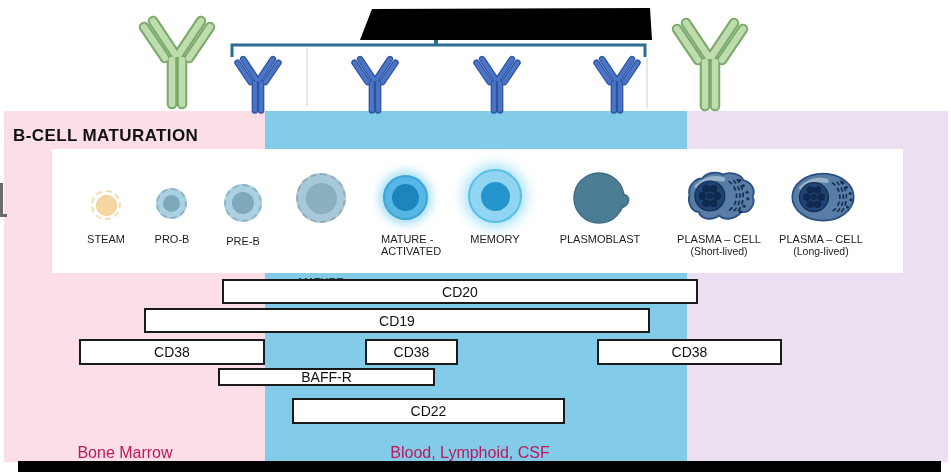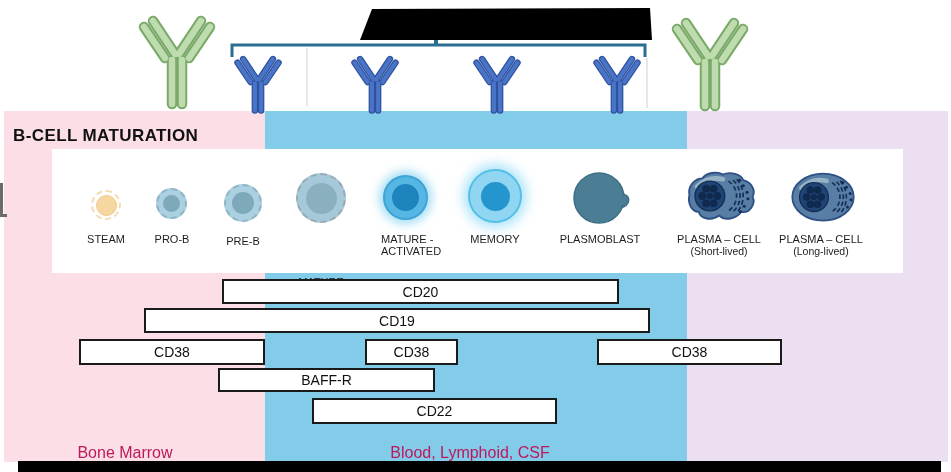--- a/index.html
+++ b/index.html
@@ -180,24 +180,24 @@
   <div class="cell-label" style="left:600px;top:233px;">PLASMOBLAST</div>
   <div class="cell-label" style="left:719px;top:233px;">
     <div>PLASMA – CELL</div>
     <div class="sub">(Short-lived)</div>
   </div>
   <div class="cell-label" style="left:821px;top:233px;">
     <div>PLASMA – CELL</div>
     <div class="sub">(Long-lived)</div>
   </div>
 
-  <div class="marker-bar" style="left:222px;top:279px;width:397px;height:25px;">CD20</div>
+  <div class="marker-bar" style="left:222px;top:279px;width:476px;height:25px;">CD20</div>
   <div class="marker-bar" style="left:144px;top:308px;width:506px;height:25px;">CD19</div>
   <div class="marker-bar" style="left:79px;top:339px;width:186px;height:26px;">CD38</div>
   <div class="marker-bar" style="left:365px;top:339px;width:93px;height:26px;">CD38</div>
   <div class="marker-bar" style="left:597px;top:339px;width:185px;height:26px;">CD38</div>
-  <div class="marker-bar" style="left:218px;top:368px;width:217px;height:24px;">BAFF-R</div>
-  <div class="marker-bar" style="left:312px;top:398px;width:245px;height:26px;">CD22</div>
+  <div class="marker-bar" style="left:218px;top:368px;width:217px;height:18px;">BAFF-R</div>
+  <div class="marker-bar" style="left:292px;top:398px;width:273px;height:26px;">CD22</div>
 
   <div class="location-label" style="left:125px;top:444px;">Bone Marrow</div>
   <div class="location-label" style="left:470px;top:444px;">Blood, Lymphoid, CSF</div>
 
 </div>
 
 </body></html>

